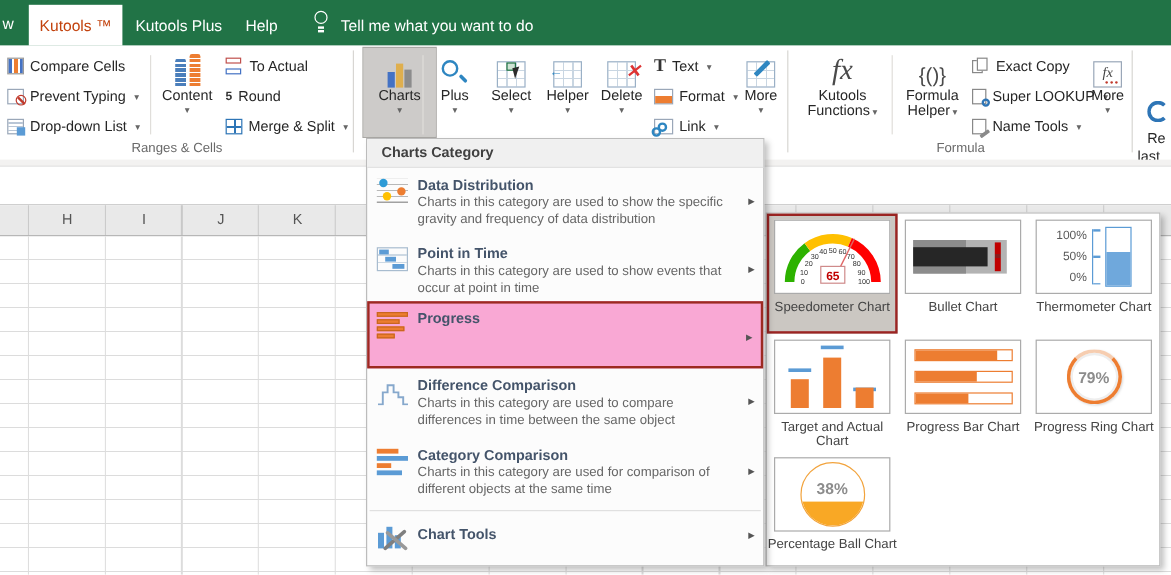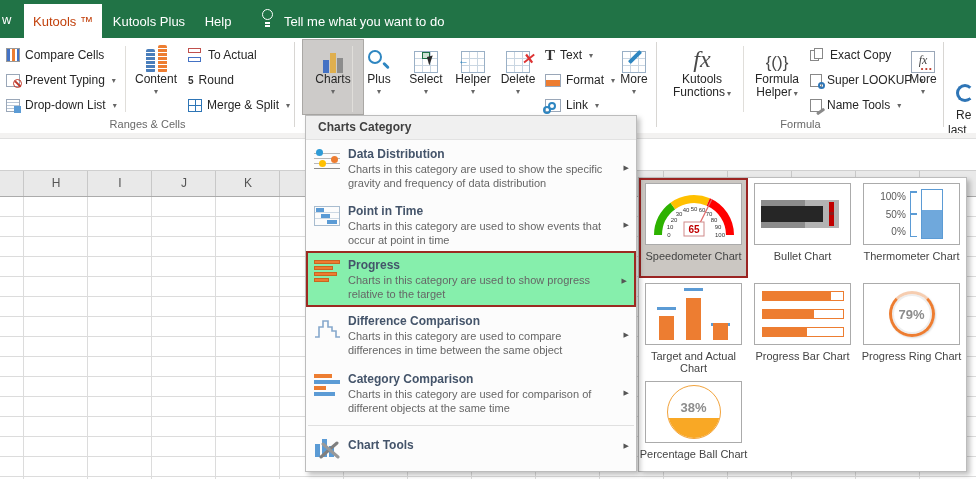--- a/index.html
+++ b/index.html
@@ -115,21 +115,21 @@
   .menu { position:absolute; left:305px; top:115px; width:332px; height:357px; background:#fcfcfc;
     border:1px solid #bcbcbc; box-shadow:3px 3px 5px rgba(0,0,0,.25); z-index:10; }
   .menu-header { height:24px; background:#f0f0f0; border-bottom:1px solid #e2e2e2;
     font-size:12px; font-weight:bold; color:#404040; line-height:23px; padding-left:12px; }
   .mi { position:relative; display:flex; height:57px; padding:7px 4px 0 8px; }
   .mi .mtext { width:258px; }
   .mi .mtitle { font-size:12px; font-weight:bold; color:#44546a; line-height:14px; }
   .mi .mdesc { font-size:11px; color:#666; line-height:13.5px; margin-top:2px; }
   .mi .marrow { position:absolute; right:7px; top:24px; font-size:7px; color:#555; }
   .mi-icon { width:34px; padding-top:2px; }
-  .mi-selected { background:#86efac; border:2px solid #9c2a21; padding:5px 2px 0 6px; }
+  .mi-selected { background:#f9a8d4; border:2px solid #9c2a21; padding:5px 2px 0 6px; }
   .menu-sep { height:1px; background:#e0e0e0; margin:4px 2px 0 2px; }
   .mi-tools { height:38px; align-items:center; padding-top:0; }
   .mi-tools .mtitle { line-height:38px; }
   .mi-tools .marrow { top:16px; }
 
   
   .mic-dist { width:26px; height:20px; position:relative;
     background:repeating-linear-gradient(to bottom,transparent 0 4px,#b8b8b8 4px 5px); border-bottom:1px solid #8a8a8a; }
   .mic-dist .d1 { position:absolute; left:2px; top:0; width:7px; height:7px; border-radius:50%; background:#2e9bd6; }
   .mic-dist .d2 { position:absolute; right:2px; top:7px; width:7px; height:7px; border-radius:50%; background:#ed7d31; }
@@ -443,21 +443,20 @@
     <div class="mi-icon">
         <span class="icon mic-prog">
           <i class="p1"></i>
           <i class="p2"></i>
           <i class="p3"></i>
           <i class="p4"></i>
         </span>
       </div>
     <div class="mtext">
       <div class="mtitle">Progress</div>
-      <div class="mdesc">Charts in this category are used to show progress relative to the target</div>
     </div>
     <span class="marrow">▶</span>
   </div>
 
   <div class="mi" style="height:58px;">
     <div class="mi-icon" style="padding-top:4px;">
       <svg width="27" height="20" viewBox="0 0 27 20">
         <polyline points="1,19 5,19 5,9 9,9 9,3 14,3 14,9 18,9 18,13 22,13 22,19 26,19" fill="none" stroke="#86a8cc" stroke-width="1.6"></polyline>
       </svg>
     </div>

